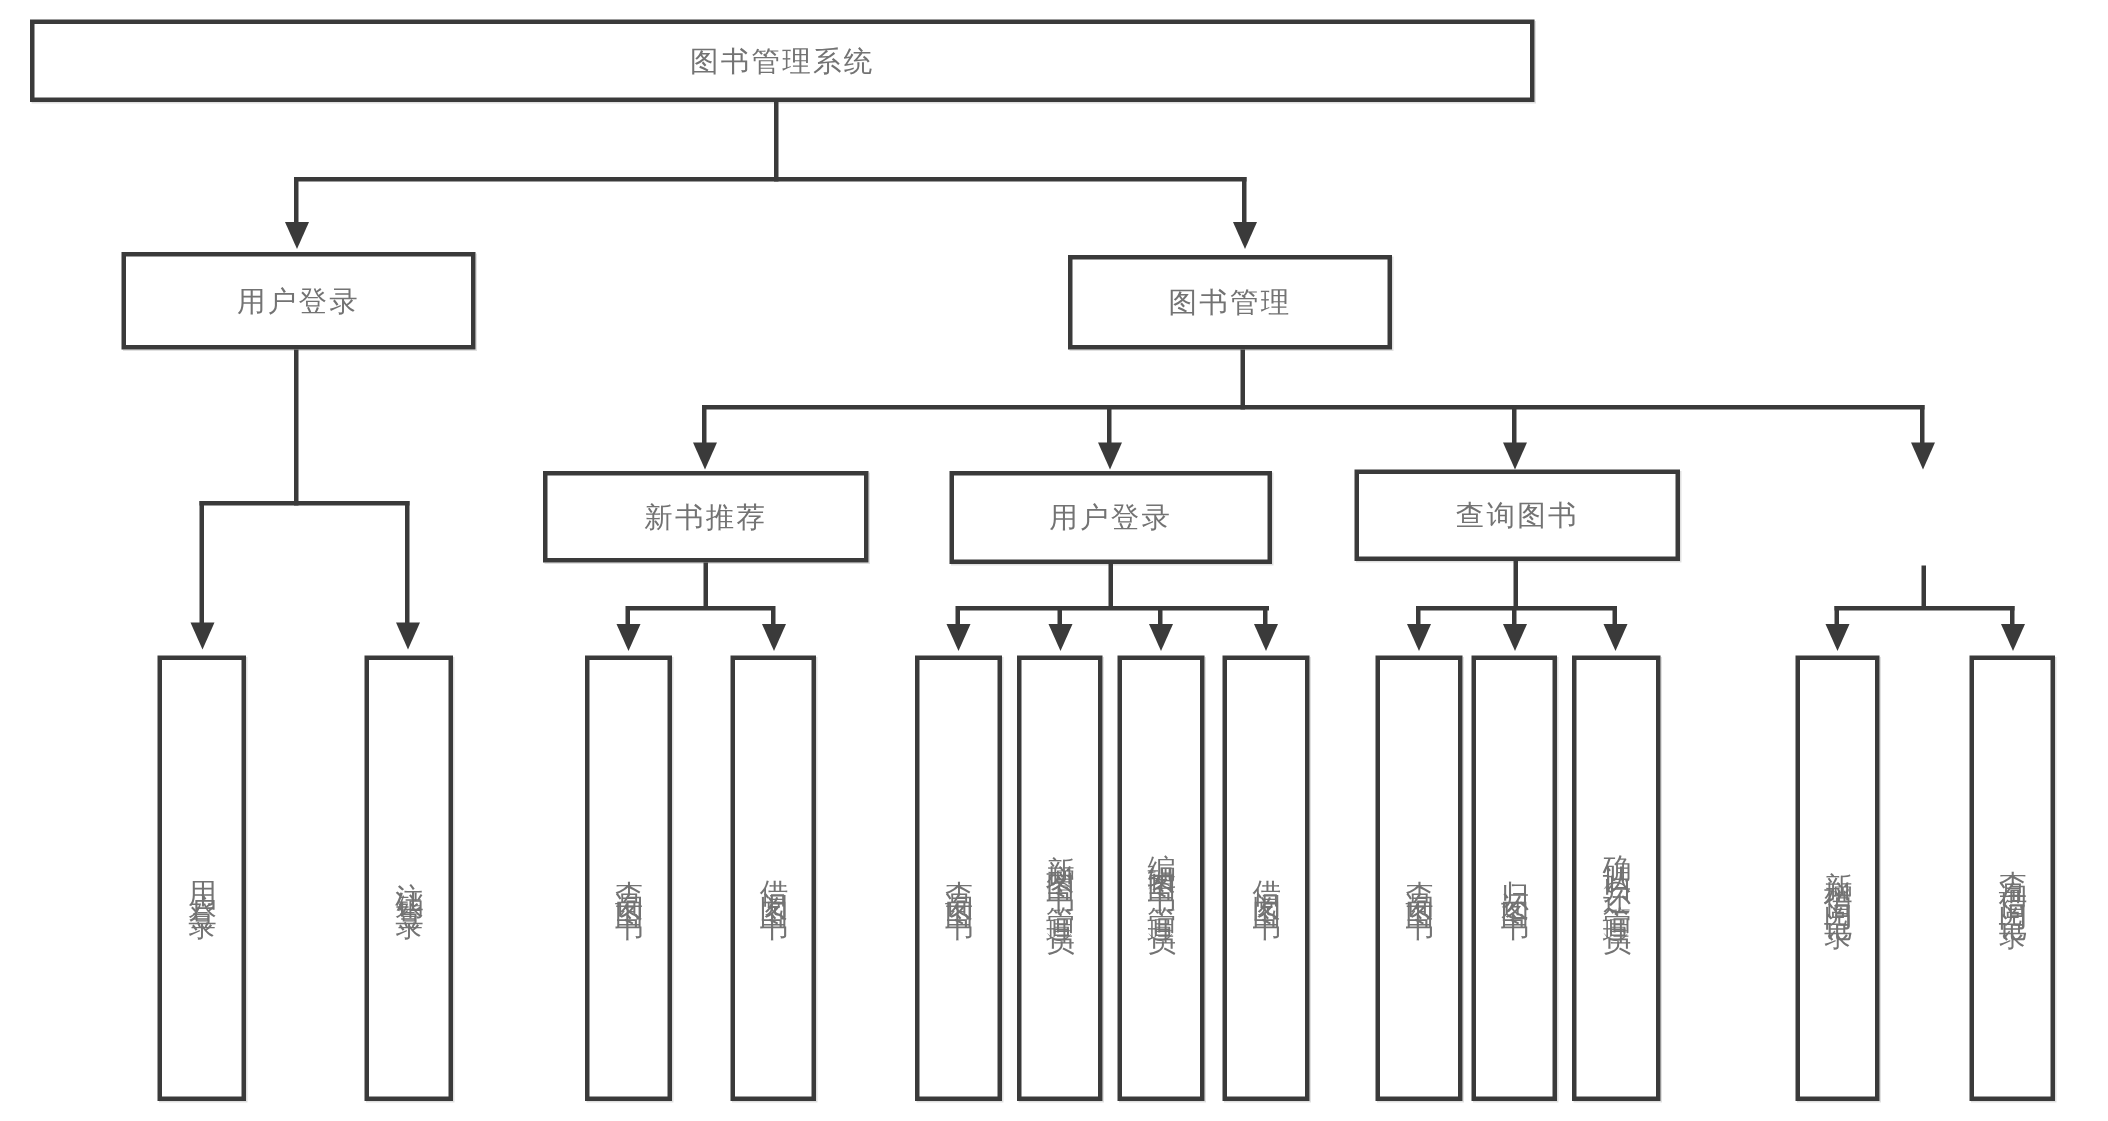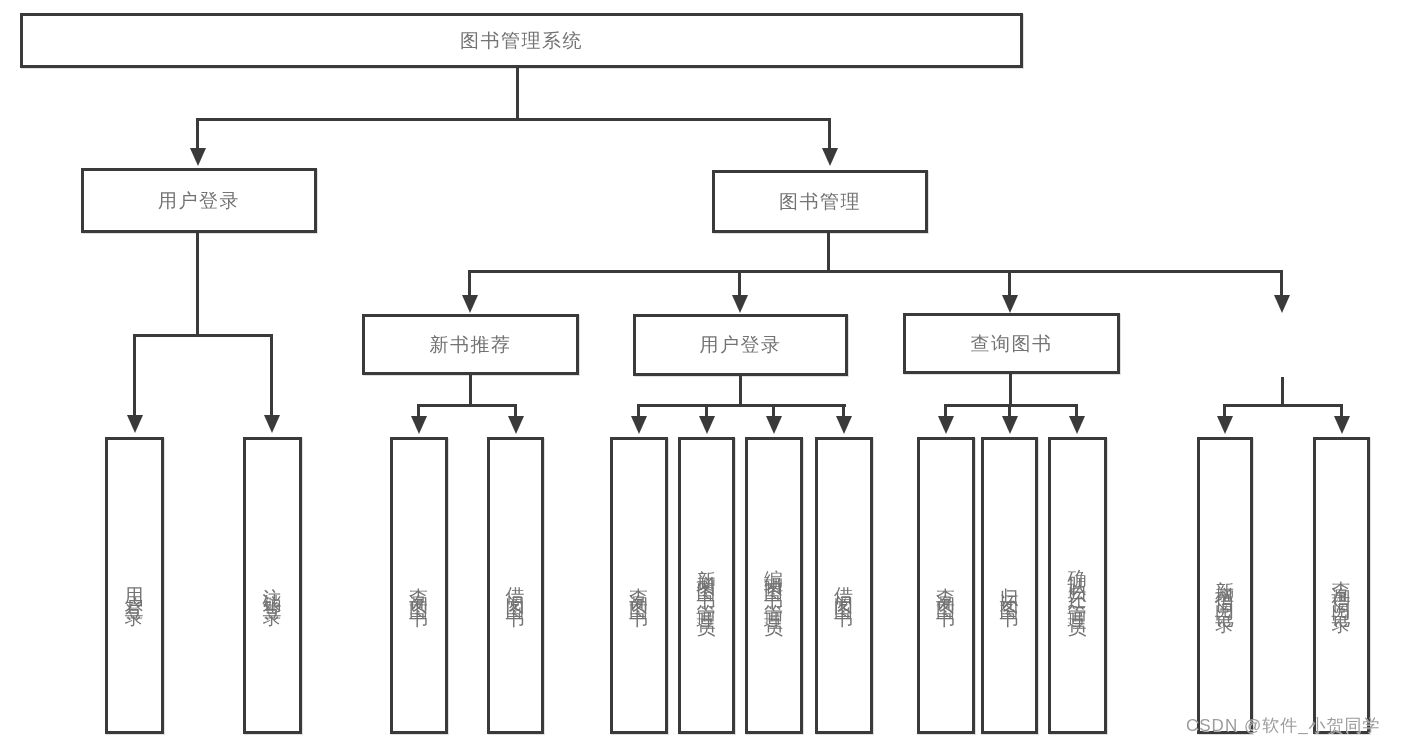--- a/index.html
+++ b/index.html
@@ -181,15 +181,14 @@
     <span class="lbl">确认归还（管理员）</span>
   </div>
 
   <div class="node node-v" style="left:1197px;top:437px;width:56px;height:297px">
     <span class="lbl">新增借阅记录</span>
   </div>
   <div class="node node-v" style="left:1313px;top:437px;width:57px;height:297px">
     <span class="lbl">查询借阅记录</span>
   </div>
 
-  <div class="watermark">CSDN @软件_小贺同学</div>
 
 </div>
 
 </body></html>

